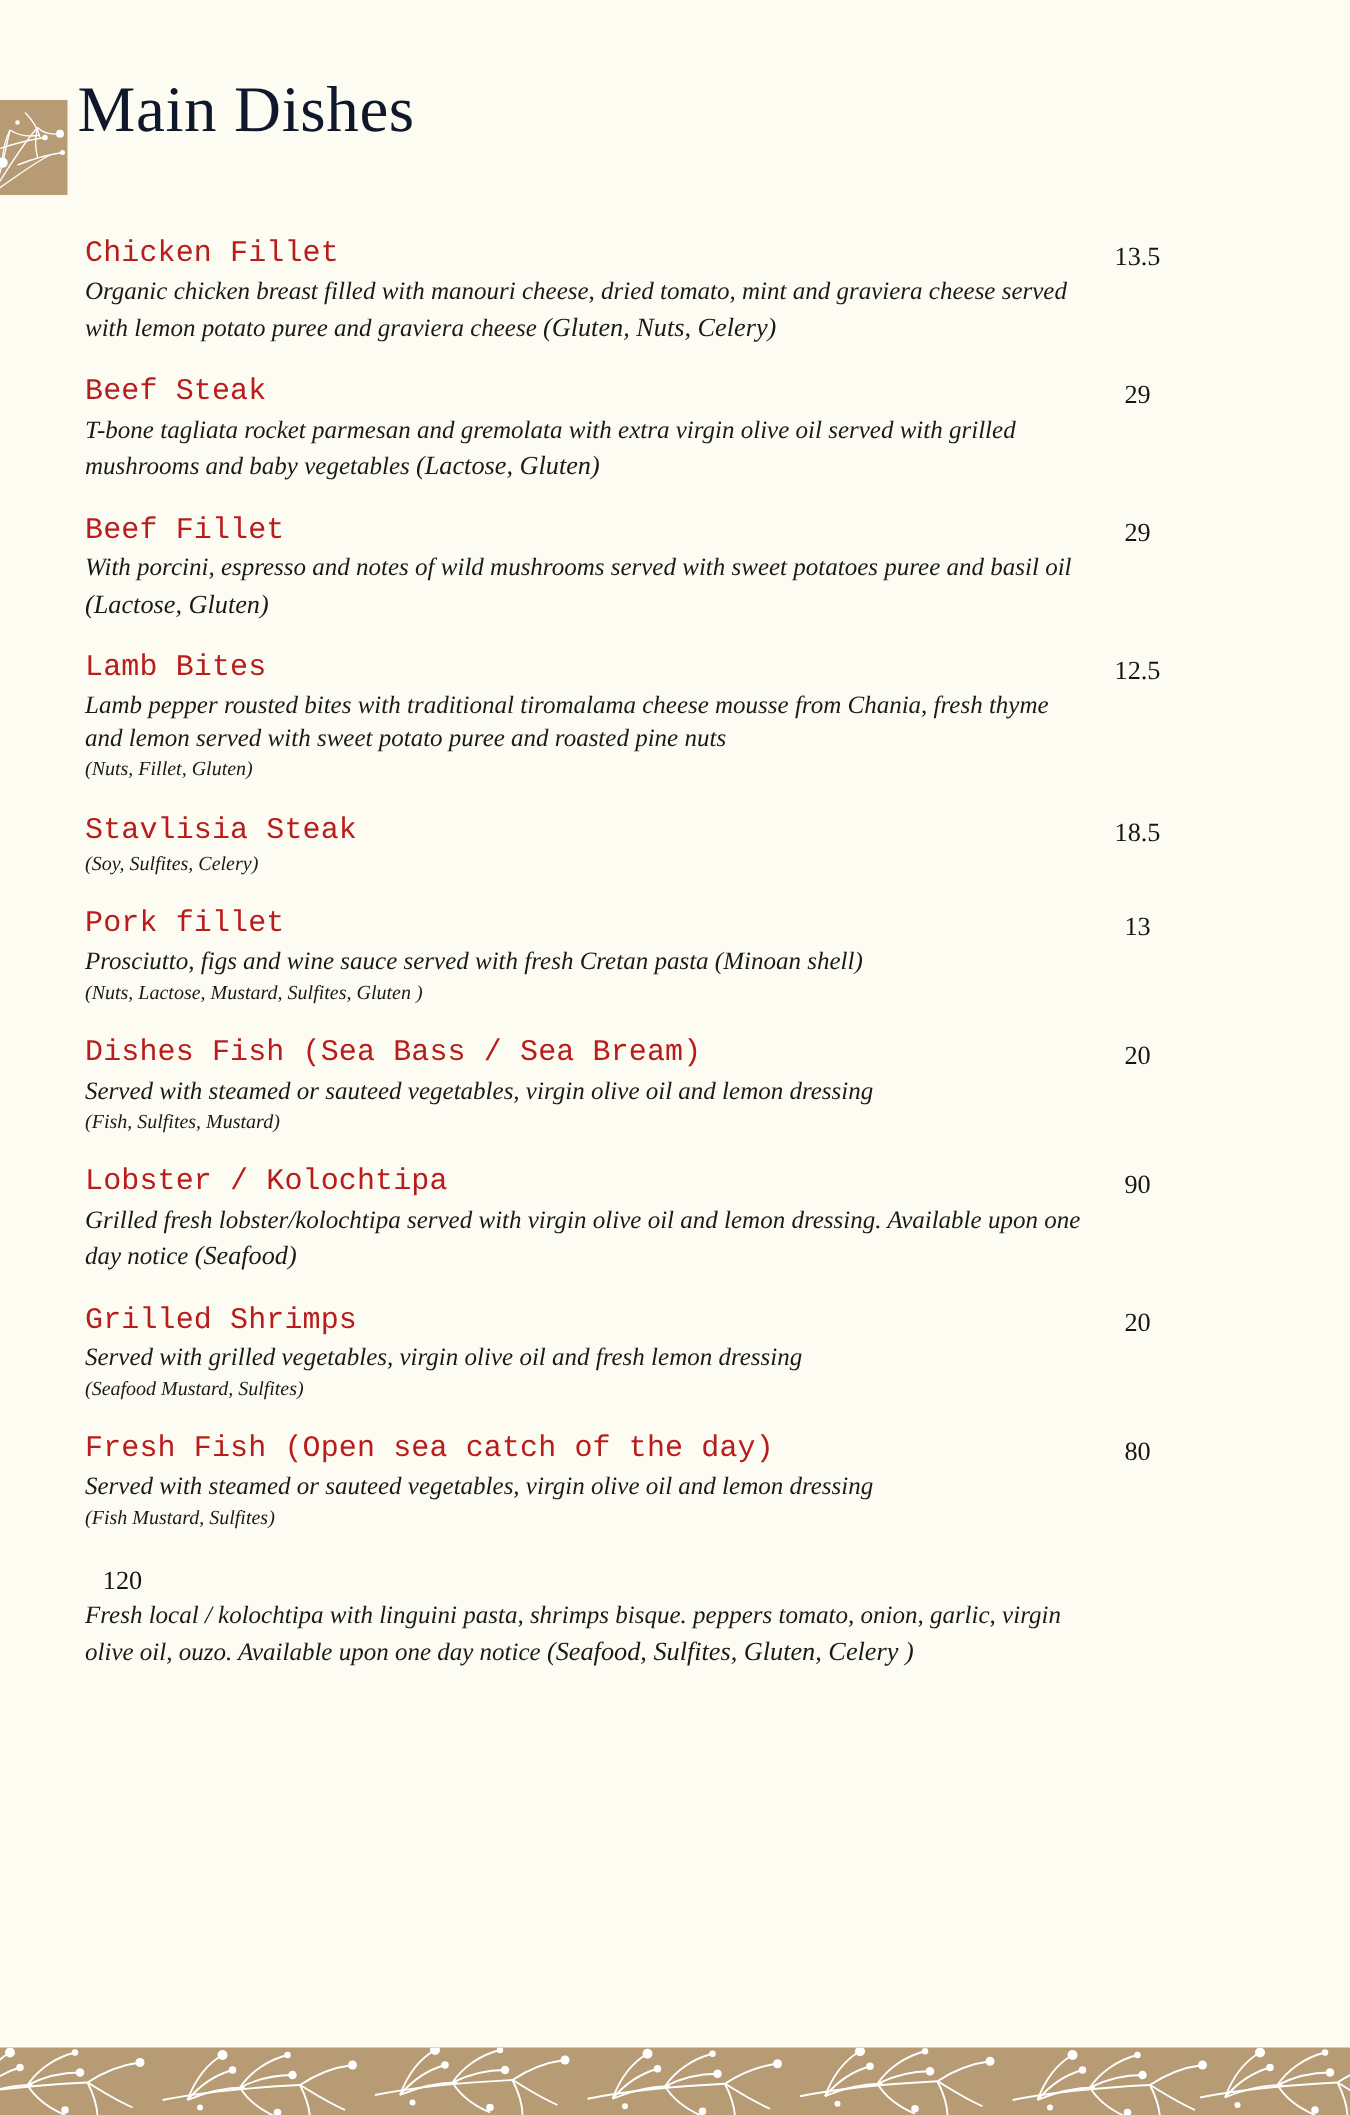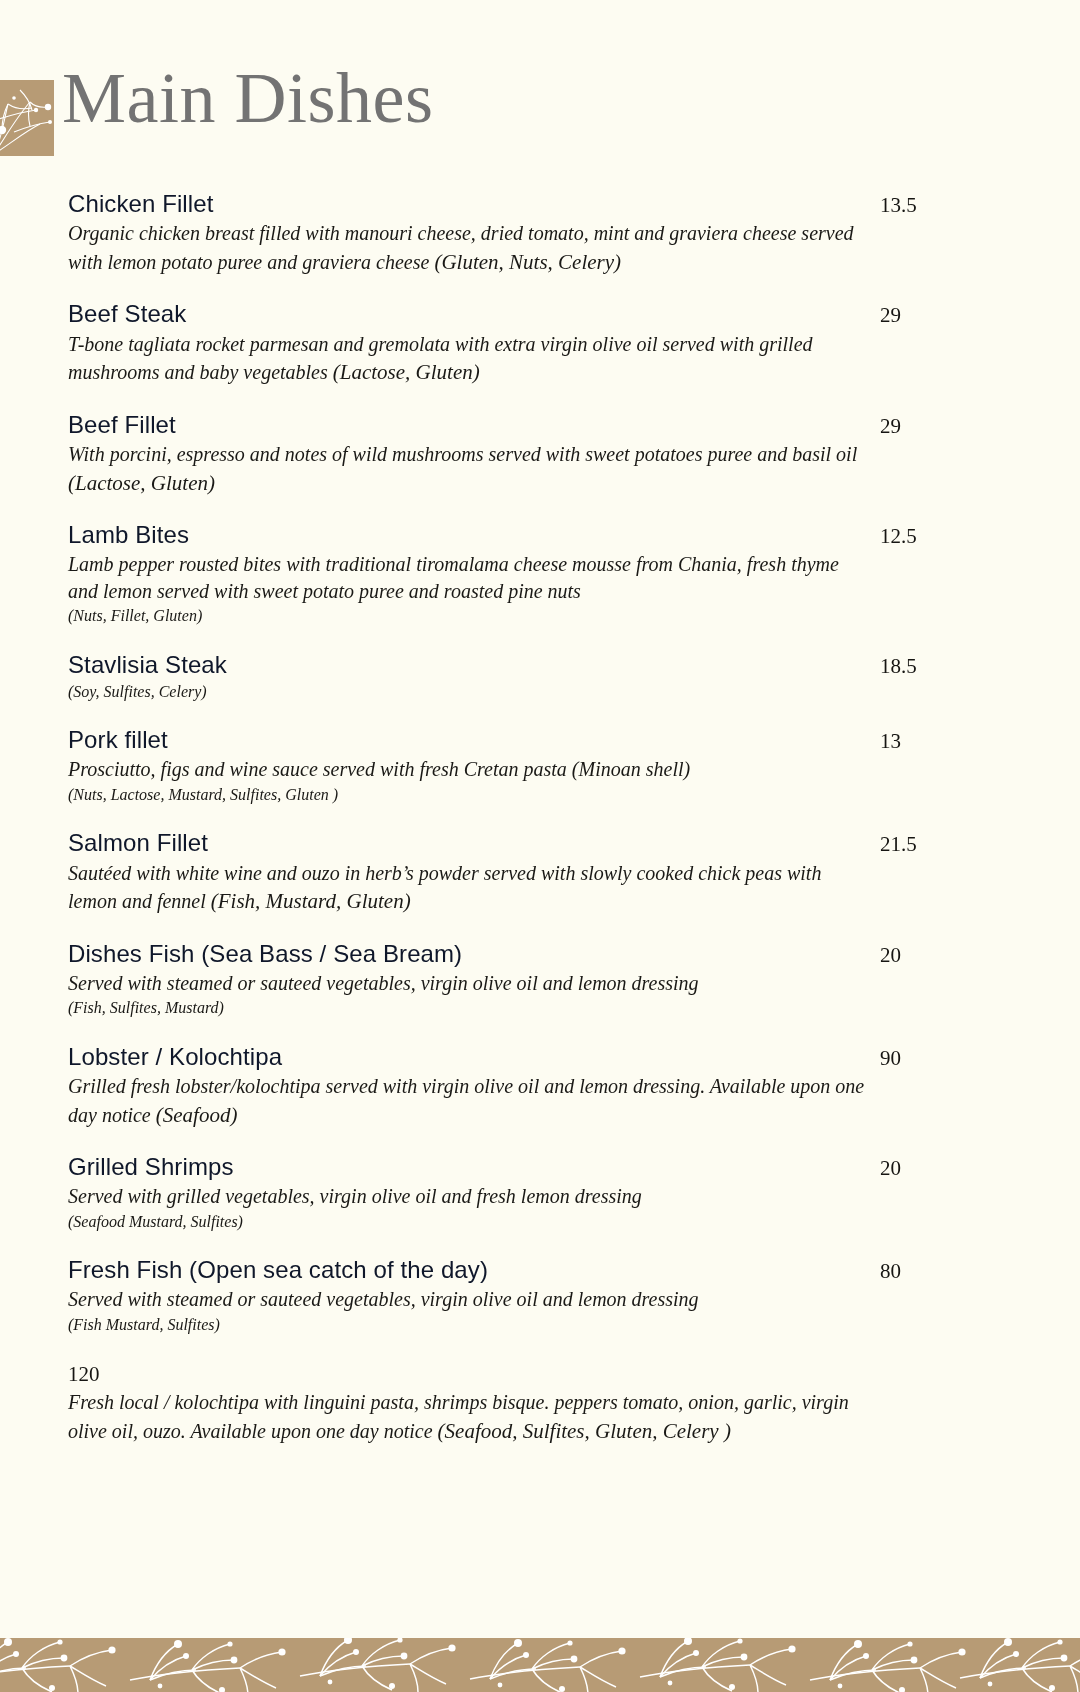--- a/index.html
+++ b/index.html
@@ -35,24 +35,24 @@
     left: 0;
     top: 62px;
     width: 1080px;
     height: 110px;
   }
   .page-title {
     position: absolute;
     left: 62px;
     top: 0;
     font-family: "Liberation Serif", "DejaVu Serif", serif;
-    font-size: 72px;
+    font-size: 52px;
     line-height: 1.02;
     font-weight: 400;
-    color: #737373;
+    color: #0f172a;
     letter-spacing: 0.5px;
     white-space: nowrap;
   }
 
   
   .menu-list {
     position: absolute;
     left: 68px;
     top: 190px;
     width: 872px;
@@ -64,36 +64,36 @@
   }
 
   .item-head {
     display: flex;
     align-items: flex-start;
     justify-content: space-between;
     gap: 16px;
   }
 
   .item-name {
-    font-family: Liberation Sans, sans-serif;
+    font-family: Liberation Mono, monospace;
     font-size: 24px;
     line-height: 1.18;
-    color: #0f172a;
+    color: #b91c1c;
     font-weight: 400;
     letter-spacing: 0.1px;
   }
 
   .item-price {
     font-family: "Liberation Serif", "DejaVu Serif", serif;
     font-size: 21px;
     line-height: 1.3;
     color: #161512;
     white-space: nowrap;
     flex: 0 0 auto;
-    text-align: left;
+    text-align: center;
     min-width: 60px;
     padding-top: 2px;
   }
 
   .item-desc {
     font-family: "Liberation Serif", "DejaVu Serif", serif;
     font-style: italic;
     font-size: 20px;
     line-height: 1.33;
     color: #1a1916;
@@ -194,27 +194,20 @@
       </div>
       <div class="item-allergens">(Soy, Sulfites, Celery)</div>
     </article>
     <article class="menu-item">
       <div class="item-head">
         <div class="item-name">Pork fillet</div>
         <div class="item-price">13</div>
       </div>
       <div class="item-desc"><span>Prosciutto, figs and wine sauce served with fresh Cretan pasta (Minoan shell)</span></div>
       <div class="item-allergens">(Nuts, Lactose, Mustard, Sulfites, Gluten )</div>
-    </article>
-    <article class="menu-item">
-      <div class="item-head">
-        <div class="item-name">Salmon Fillet</div>
-        <div class="item-price">21.5</div>
-      </div>
-      <div class="item-desc"><span>Sautéed with white wine and ouzo in herb’s powder served with slowly cooked chick peas with lemon and fennel</span> <span class="item-allergens allergen-inline">(Fish, Mustard, Gluten)</span></div>
     </article>
     <article class="menu-item">
       <div class="item-head">
         <div class="item-name">Dishes Fish (Sea Bass / Sea Bream)</div>
         <div class="item-price">20</div>
       </div>
       <div class="item-desc"><span>Served with steamed or sauteed vegetables, virgin olive oil and lemon dressing</span></div>
       <div class="item-allergens">(Fish, Sulfites, Mustard)</div>
     </article>
     <article class="menu-item">

